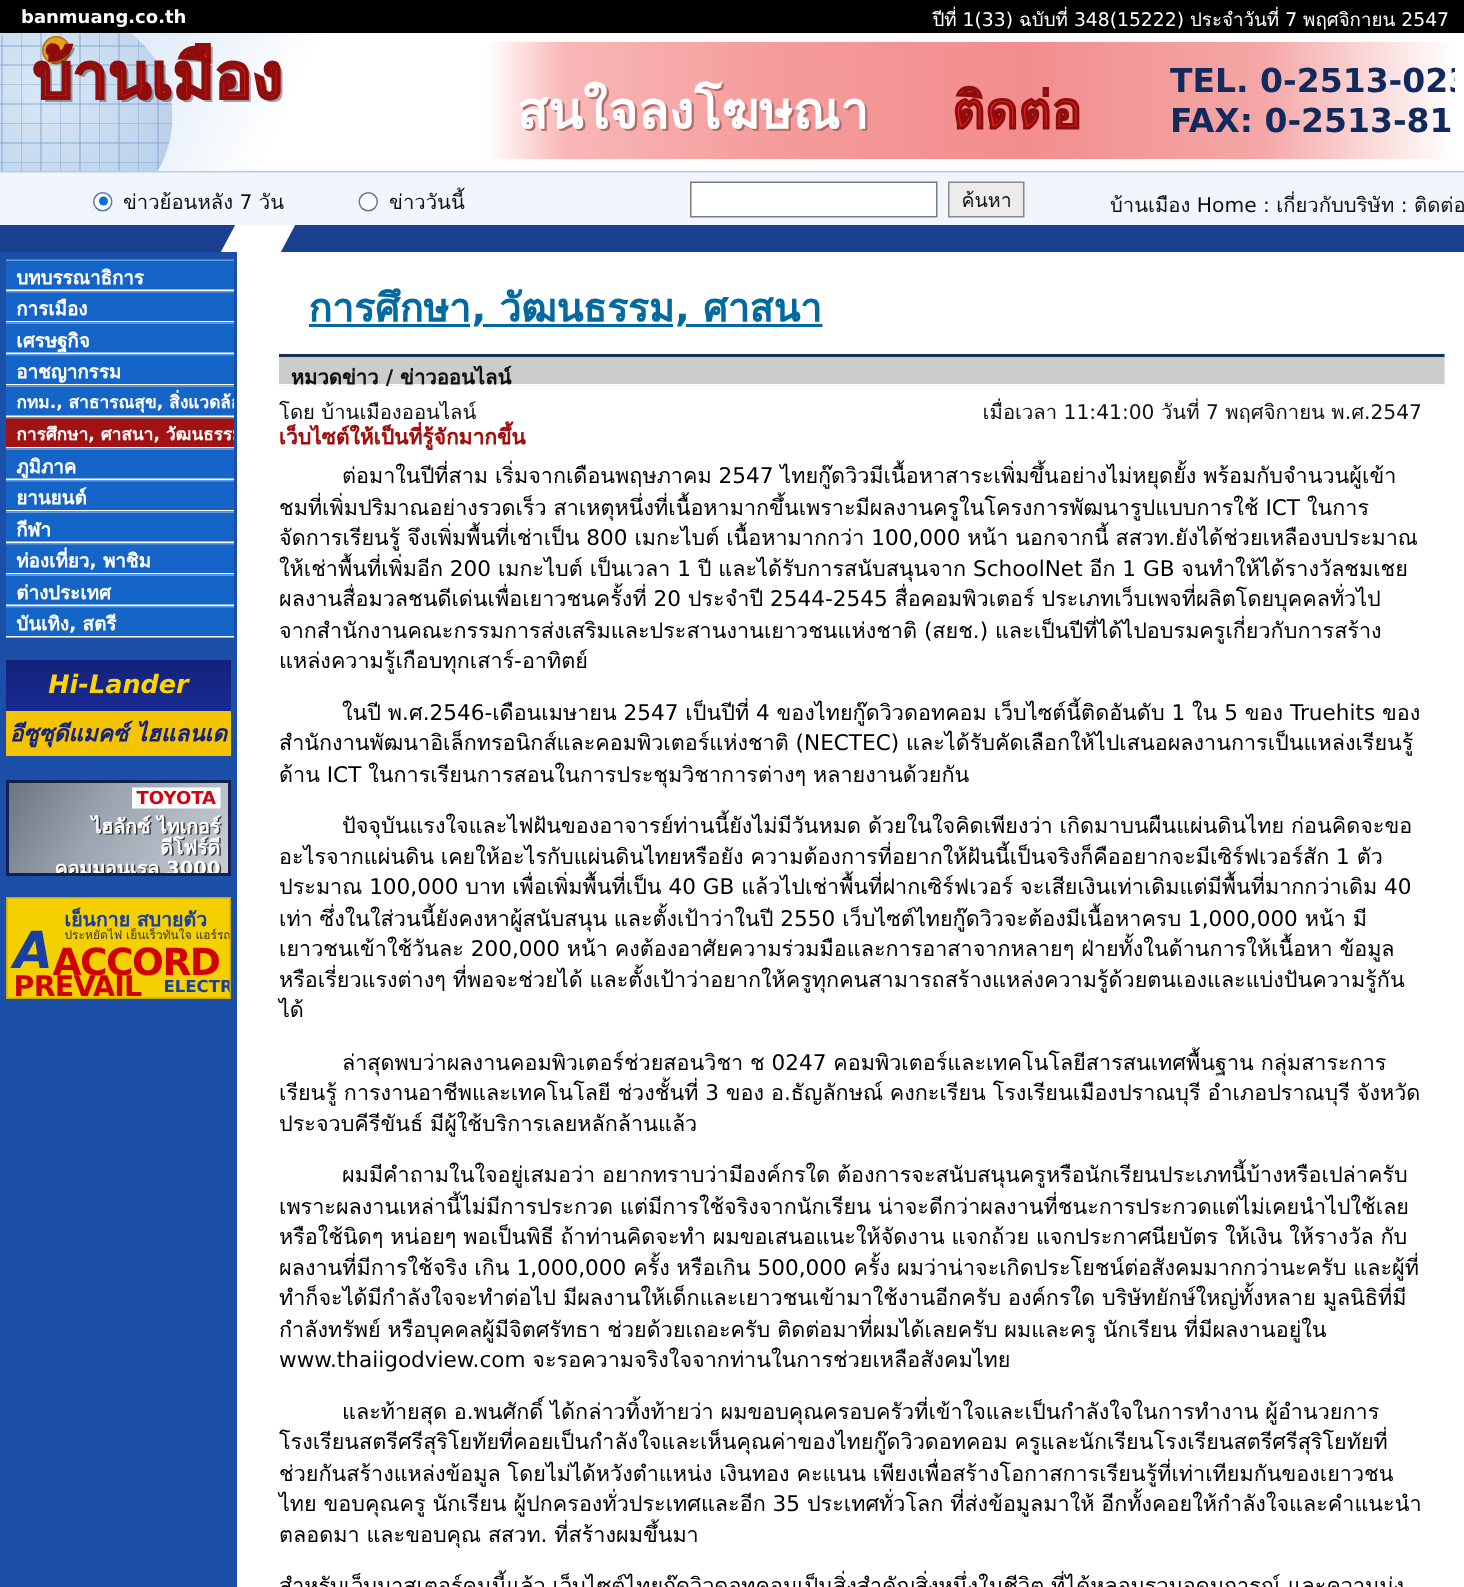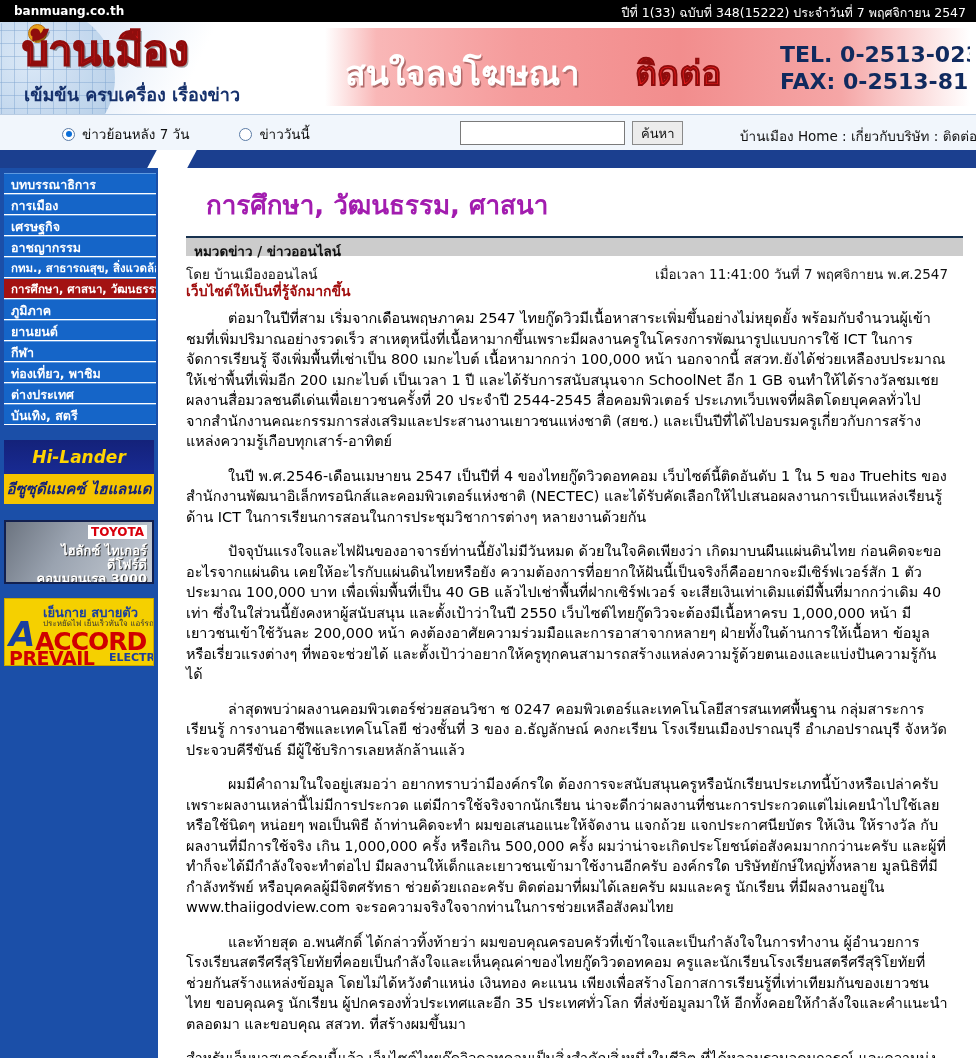--- a/index.html
+++ b/index.html
@@ -209,21 +209,21 @@
     color: #1a3fa0; white-space: nowrap;
   }
 
   
   .content {
     position: absolute; left: 158px; top: 168px;
     width: 818px; height: 890px; background: #ffffff;
   }
   .page-title {
     position: absolute; left: 48px; top: 16px;
-    font-size: 26px; font-weight: bold; color: #a21caf; white-space: nowrap;
+    font-size: 26px; font-weight: bold; color: #0369a1; white-space: nowrap; text-decoration: underline;
   }
   .section-bar {
     position: absolute; left: 28px; top: 68px; width: 777px; height: 21px;
     background: #cccccc; border-top: 2px solid #18324f; border-bottom: 1px solid #ffffff;
   }
   .section-bar span {
     position: absolute; left: 8px; top: 2px;
     font-size: 13.5px; font-weight: bold; color: #111;
   }
   .byline {
@@ -253,21 +253,20 @@
   <div class="topbar">
     <div class="site">banmuang.co.th</div>
     <div class="issue">ปีที่ 1(33)  ฉบับที่ 348(15222)  ประจำวันที่ 7  พฤศจิกายน 2547</div>
   </div>
 
   <div class="masthead">
     <div class="logo-wrap">
       <div class="logo-globe"></div>
       <div class="logo-dot"></div>
       <div class="logo-main">บ้านเมือง</div>
-      <div class="logo-sub">เข้มข้น ครบเครื่อง เรื่องข่าว</div>
     </div>
     <div class="banner-ad">
       <div class="ad-line1">สนใจลงโฆษณา</div>
       <div class="ad-contact">ติดต่อ</div>
       <div class="ad-tel">TEL. 0-2513-0230-3</div>
       <div class="ad-fax">FAX: 0-2513-8120</div>
     </div>
   </div>
 
   <div class="searchrow">

